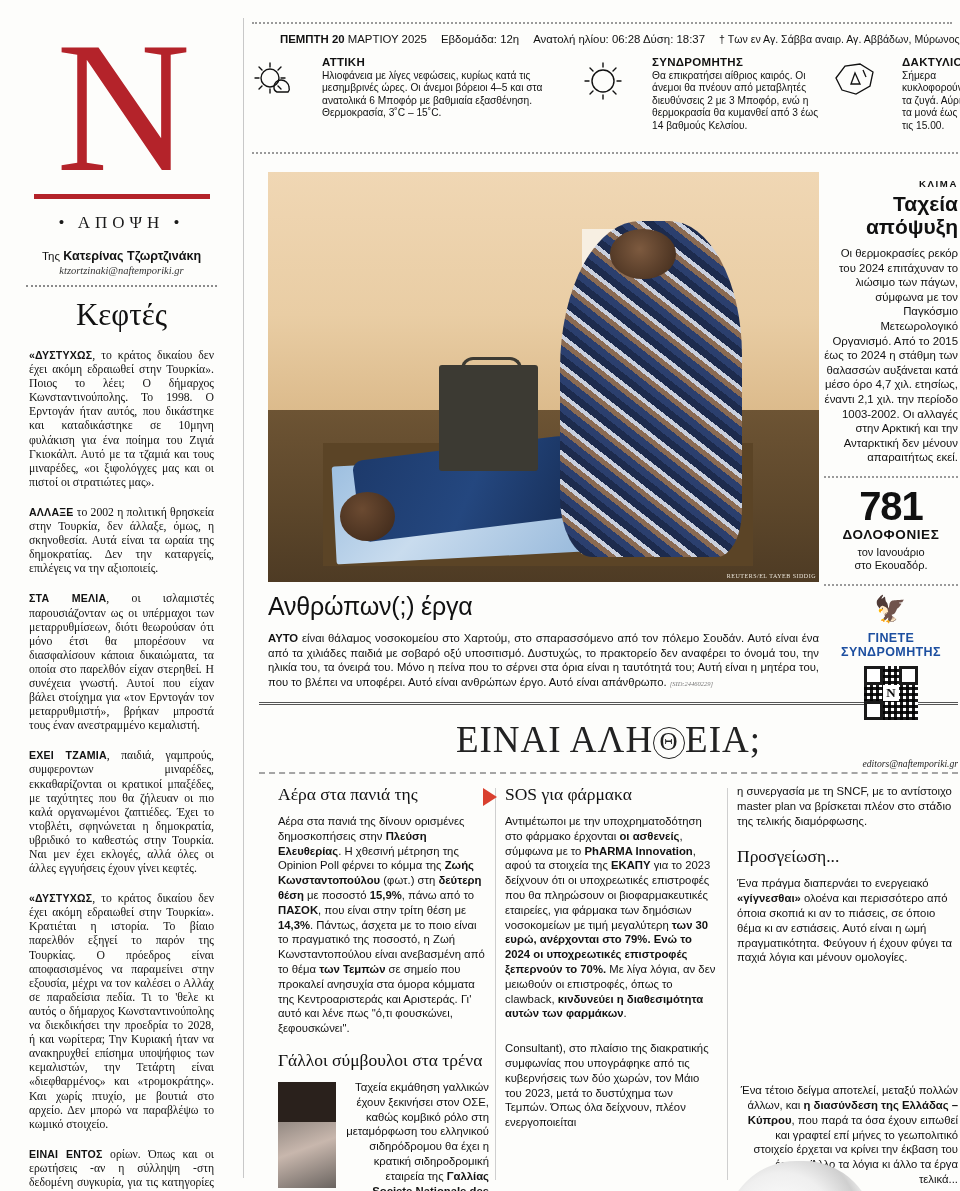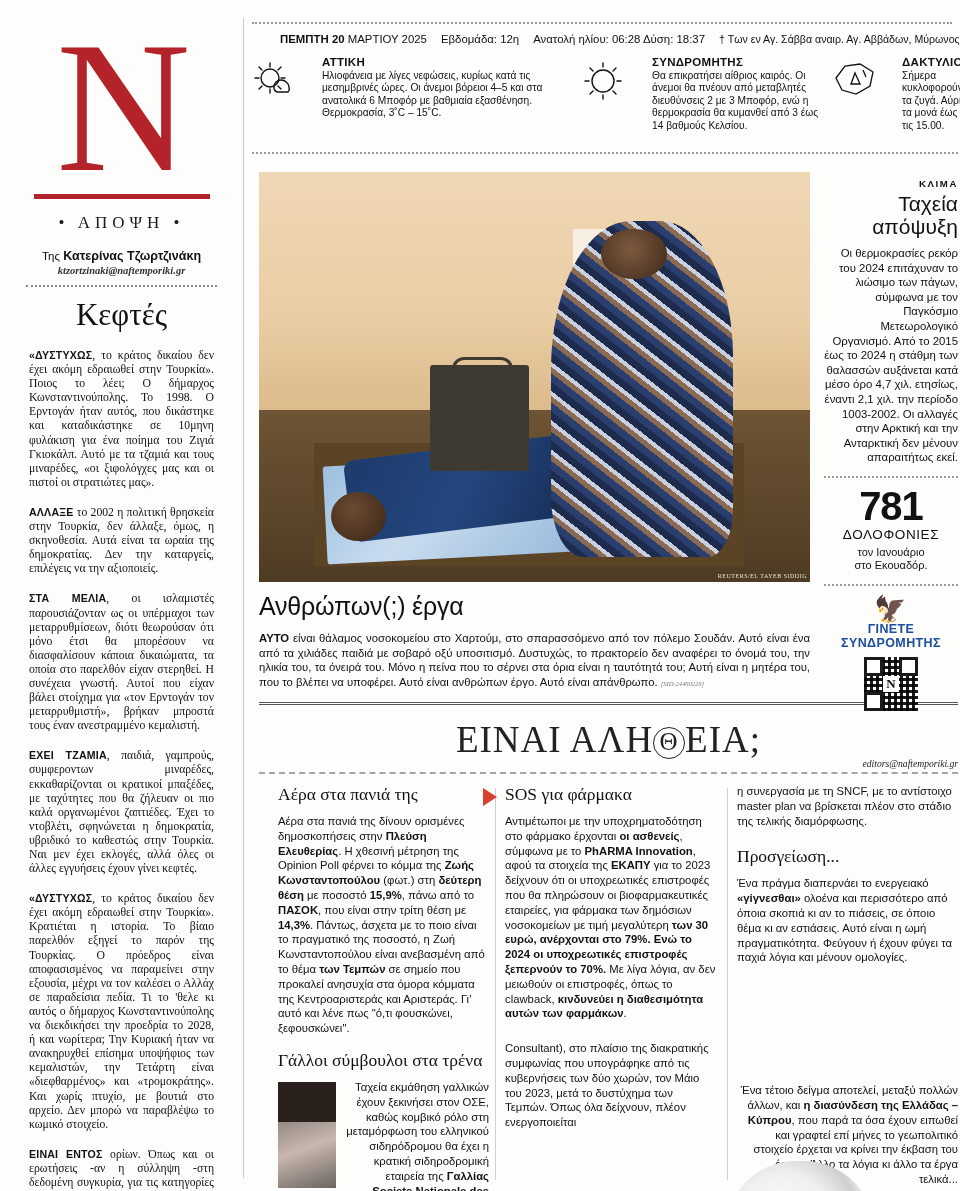--- a/index.html
+++ b/index.html
@@ -31,21 +31,21 @@
   .apopsi{
     text-align:center;font-family:"Liberation Serif", serif;
     font-size:17px;letter-spacing:5px;margin:14px 0 0;color:#1a1a1a;
   }
   .byline{
     text-align:center;font-size:11.5px;margin-top:16px;color:#111;
   }
   .byline b{font-weight:700;font-size:12.5px;}
   .bymail{
     text-align:center;font-family:"Liberation Serif", serif;
-    font-style:italic;font-size:10.5px;color:#333;margin-top:2px;font-weight:bold;
+    font-style:italic;font-size:10.5px;color:#333;margin-top:2px;
   }
   .dotrule{
     border-top:2px dotted #8b8b8b;margin:9px 12px 0;height:0;
   }
   .kicker-title{
     text-align:center;font-family:"Liberation Serif", serif;
     font-size:31px;margin:10px 0 10px;font-weight:400;color:#111;
   }
   .op-body{
     font-family:"Liberation Serif", serif;
@@ -89,21 +89,21 @@
   .wx h4{
     margin:0 0 2px;font-size:11.5px;font-weight:700;letter-spacing:.3px;
   }
   .wx p{margin:0;font-size:10.2px;line-height:12.4px;color:#111;}
   .wxrule{
     position:absolute;left:252px;top:152px;width:706px;height:0;
     border-top:2px dotted #9a9a9a;
   }
 
   
-  .photoblock{position:absolute;left:259px;top:172px;width:551px;}
+  .photoblock{position:absolute;left:268px;top:172px;width:551px;}
   .photo{
     width:551px;height:410px;position:relative;overflow:hidden;
     background:#e7c9a0;
   }
   .ph-wall{position:absolute;left:0;top:0;right:0;height:58%;
     background:linear-gradient(180deg,#f0d7b4 0%,#e9cda4 60%,#dcbb8c 100%);}
   .ph-floorA{position:absolute;left:0;top:58%;right:0;bottom:0;
     background:linear-gradient(180deg,#6d5434 0%,#5d472b 55%,#4e3b24 100%);}
   .ph-board{position:absolute;left:57%;top:14%;width:17%;height:18%;background:#f7efe2;}
   .ph-bed{position:absolute;left:10%;top:66%;width:78%;height:30%;
@@ -140,35 +140,35 @@
   .photo-rule{
     position:absolute;left:259px;top:702px;width:699px;height:0;border-top:3px double #555;
   }
 
   
   .rightbar{
     position:absolute;left:824px;top:178px;width:134px;text-align:right;
   }
   .rb-kicker{font-size:9.6px;font-weight:700;letter-spacing:1.6px;color:#111;}
   .rb-title{
-    font-size:21px;line-height:23px;font-weight:400;margin:3px 0 8px;color:#111;
+    font-size:21px;line-height:23px;font-weight:700;margin:3px 0 8px;color:#111;
   }
   .rb-body{font-size:11.4px;line-height:14.6px;color:#111;text-align:right;}
   .rb-dots{border-top:2px dotted #9a9a9a;margin:11px 0 8px;height:0;}
   .rb-big{
     font-size:40px;font-weight:700;line-height:40px;text-align:center;letter-spacing:-1px;
   }
   .rb-bigcap{
-    font-size:13.5px;font-weight:400;letter-spacing:.6px;text-align:center;margin-top:1px;
+    font-size:13.5px;font-weight:700;letter-spacing:.6px;text-align:center;margin-top:1px;
   }
   .rb-bigsub{font-size:11px;line-height:13.5px;text-align:center;margin-top:4px;}
   .sub-promo{text-align:center;margin-top:12px;}
   .sub-promo .logo-mark{font-size:26px;line-height:22px;color:#2b2b2b;}
   .sub-promo .cta{
-    color:#1d4fa0;font-weight:700;font-size:12.5px;line-height:13.6px;letter-spacing:.4px;margin-top:3px;
+    color:#1d4fa0;font-weight:700;font-size:12.5px;line-height:13.6px;letter-spacing:.4px;margin-top:12px;
   }
   .qr{
     width:54px;height:54px;margin:7px auto 0;position:relative;
     background:
       repeating-linear-gradient(90deg,#1a1a1a 0 3px,#fff 3px 6px),
       repeating-linear-gradient(0deg,#1a1a1a 0 3px,#fff 3px 6px);
     background-blend-mode:multiply;
   }
   .qr .ctr{
     position:absolute;left:50%;top:50%;transform:translate(-50%,-50%);

